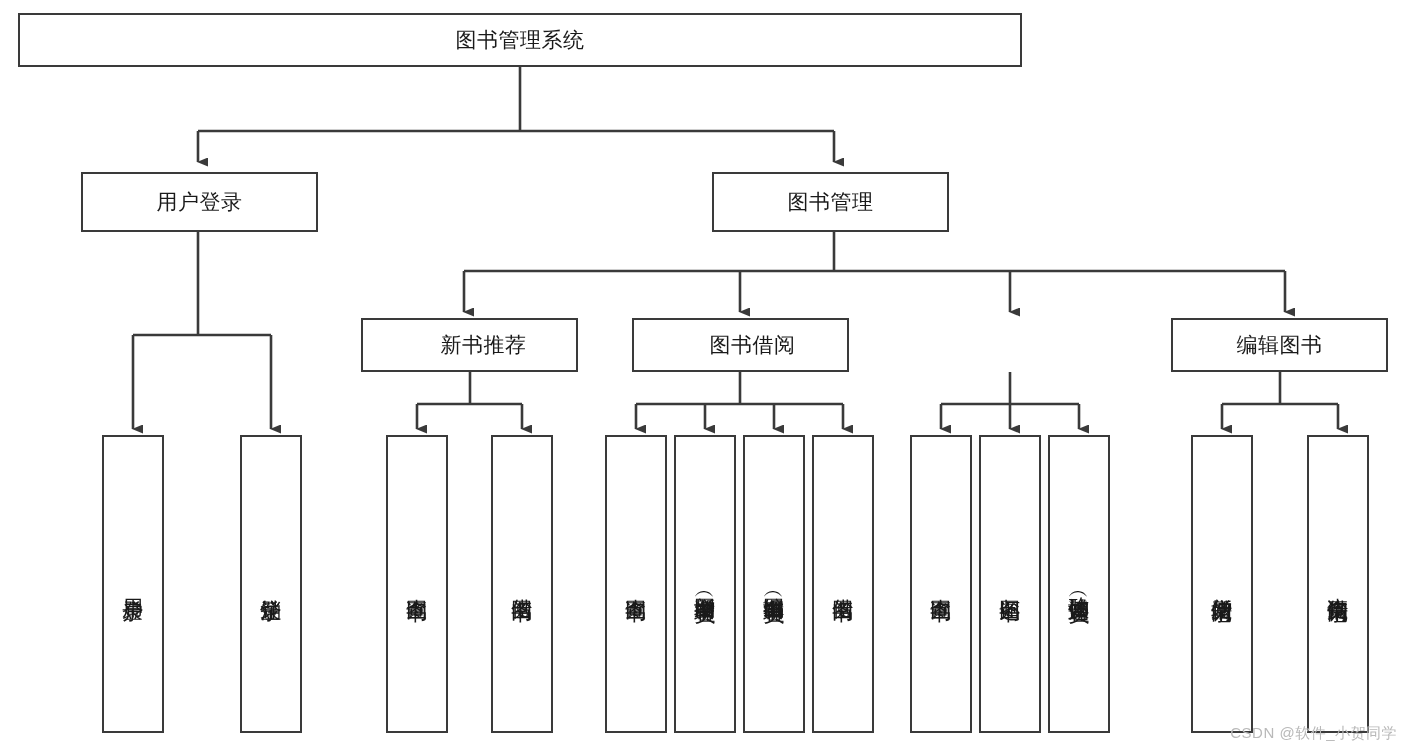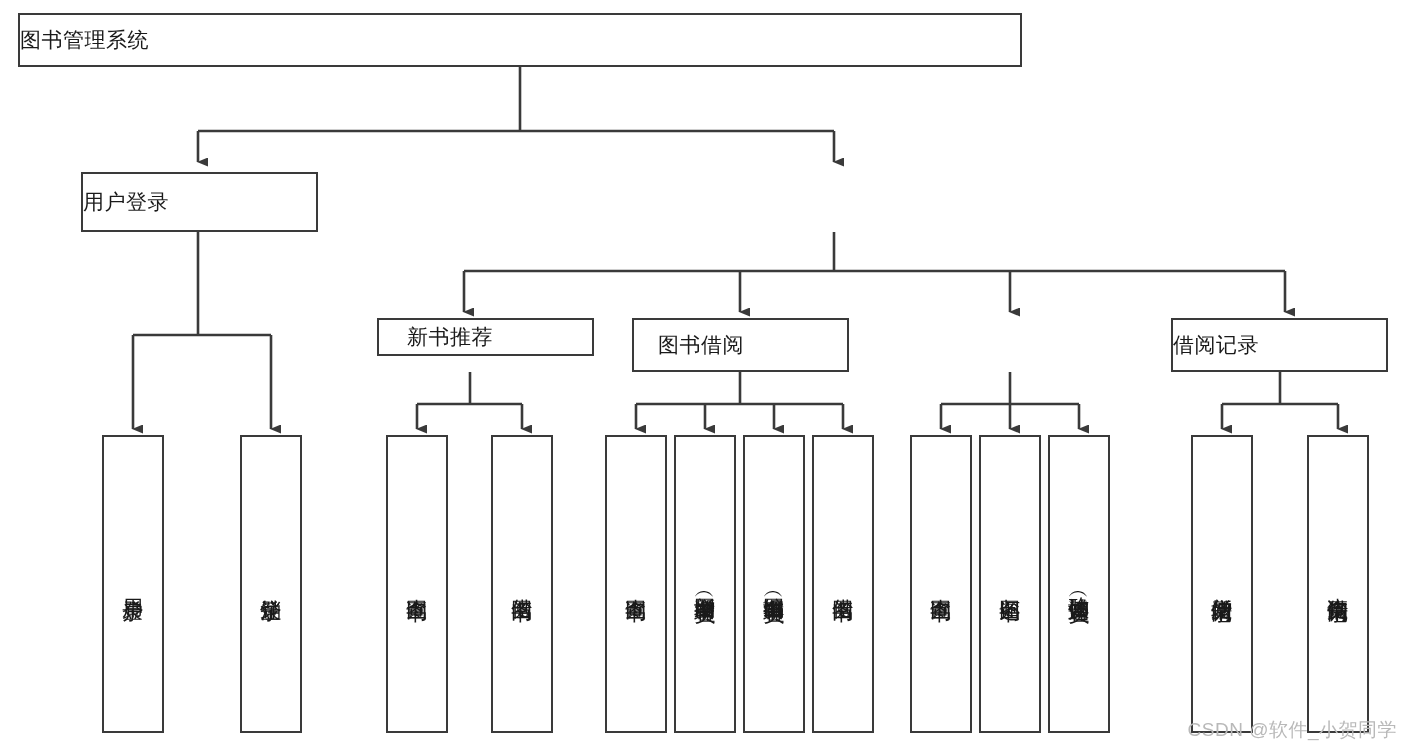--- a/index.html
+++ b/index.html
@@ -11,20 +11,21 @@
   #canvas{position:relative;width:1405px;height:747px;overflow:hidden;background:#fff;}
   svg#wires{position:absolute;left:0;top:0;width:1405px;height:747px;}
 
   .node{
     position:absolute;
     box-sizing:border-box;
     background:#ffffff;
     border:2px solid #3a3a3a;
     display:flex;
     align-items:center;
+    justify-content:center;
     color:#1a1a1a;
   }
   .node .lbl{
     display:block;
     text-align:center;
     line-height:1.18;
     letter-spacing:0.5px;
   }
   
   .h-node .lbl{font-size:21px;}
@@ -43,21 +44,21 @@
     line-height:1.12;
     letter-spacing:1px;
     white-space:nowrap;
     max-height:100%;
   }
 
   #watermark{
     position:absolute;
     right:8px;
     bottom:4px;
-    font-size:19px;
+    font-size:15px;
     color:#b9b9b9;
     white-space:nowrap;
     letter-spacing:0.5px;
     pointer-events:none;
   }
 </style>
 </head>
 <body>
 
 <div id="canvas">
@@ -113,32 +114,35 @@
   </svg>
 
   <div class="node h-node" id="n-root" style="left:18px;top:13px;width:1004px;height:54px;">
     <span class="lbl">图书管理系统</span>
   </div>
 
   <div class="node h-node" style="left:81px;top:172px;width:237px;height:60px;">
     <span class="lbl">用户登录</span>
   </div>
 
+  <div class="node h-node" style="left:712px;top:172px;width:237px;height:60px;">
+    <span class="lbl">图书管理</span>
+  </div>
 
-  <div class="node h-node" style="left:377px;top:318px;width:217px;height:38px;padding-left:28px;">
+  <div class="node h-node" style="left:361px;top:318px;width:217px;height:54px;padding-left:28px;">
     <span class="lbl">新书推荐</span>
   </div>
 
   <div class="node h-node" style="left:632px;top:318px;width:217px;height:54px;padding-left:24px;">
     <span class="lbl">图书借阅</span>
   </div>
 
 
   <div class="node h-node" style="left:1171px;top:318px;width:217px;height:54px;">
-    <span class="lbl">借阅记录</span>
+    <span class="lbl">编辑图书</span>
   </div>
 
   <div class="node v-node" style="left:102px;top:435px;width:62px;height:298px;">
     <span class="lbl">用户登录</span>
   </div>
 
   <div class="node v-node" style="left:240px;top:435px;width:62px;height:298px;">
     <span class="lbl">注销登录</span>
   </div>
 

